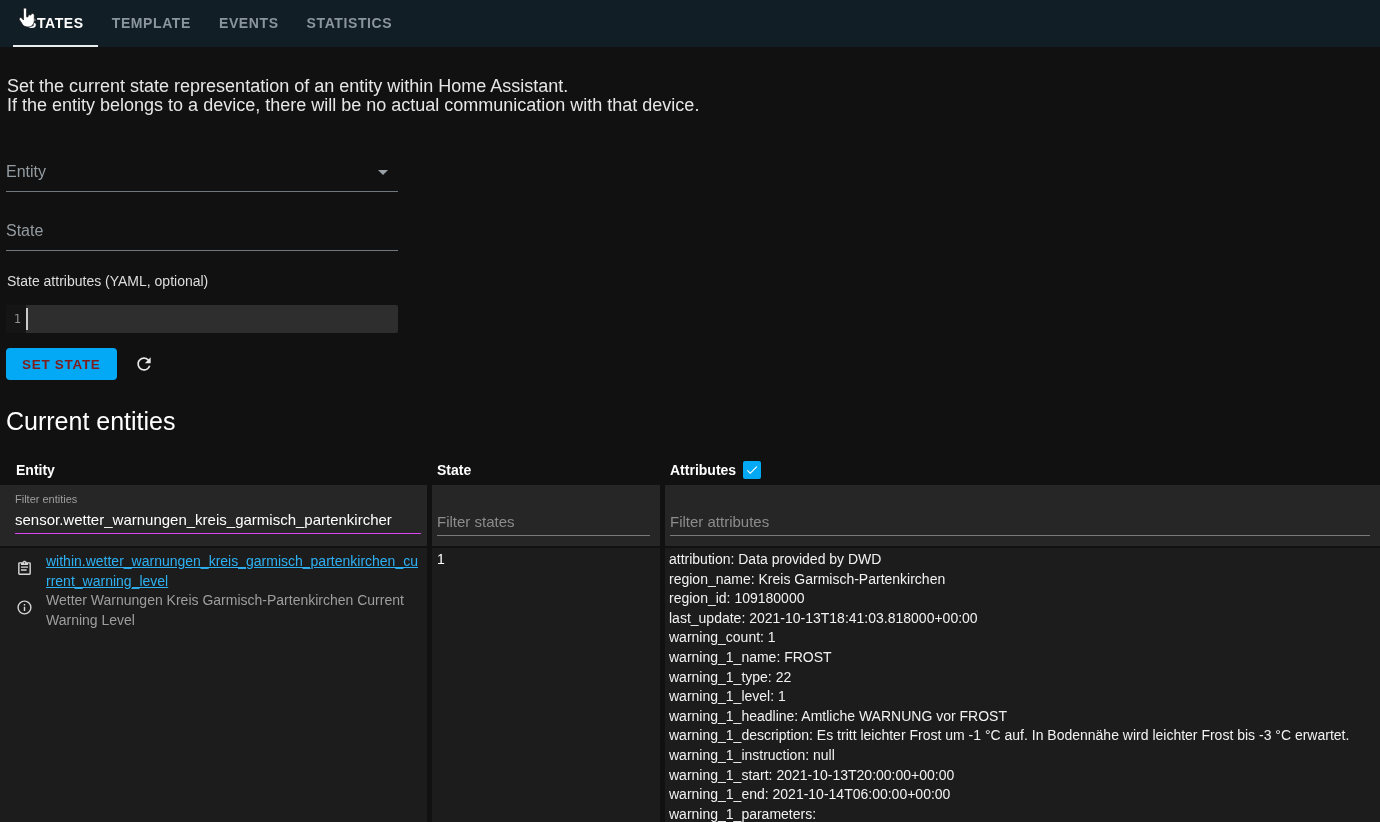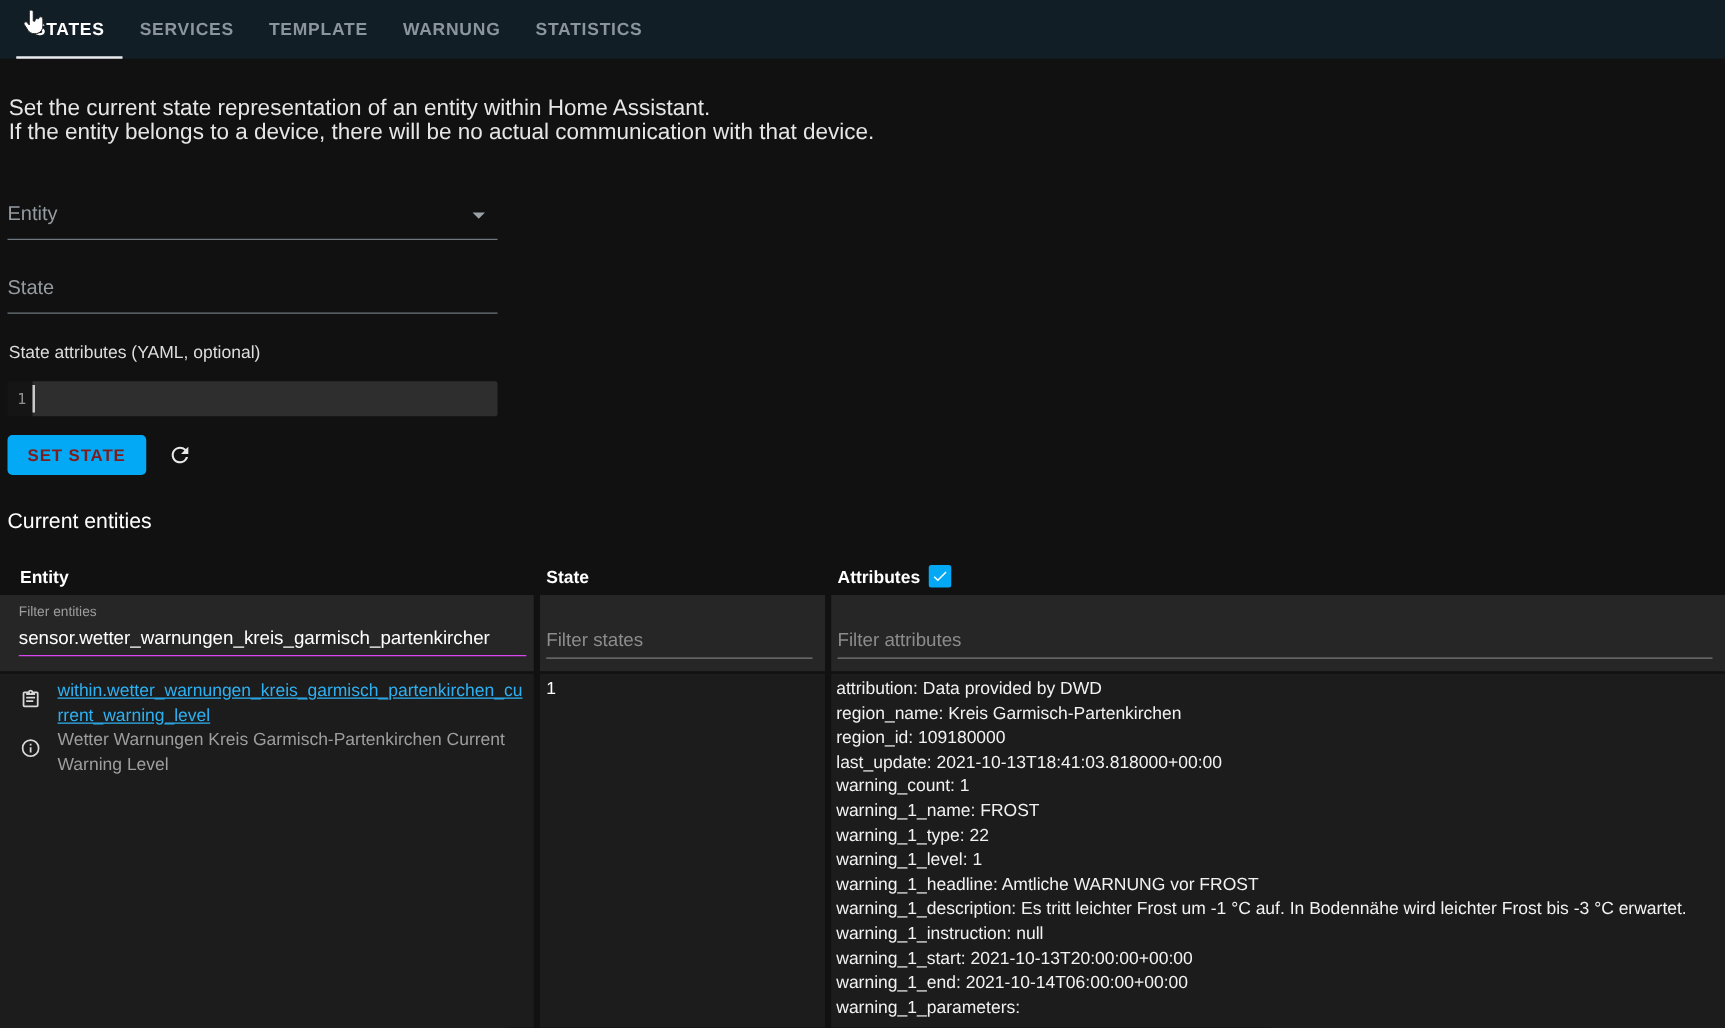--- a/index.html
+++ b/index.html
@@ -57,21 +57,21 @@
   .editor-caret{position:absolute;left:0;top:3px;width:2px;height:22px;background:#c9c9c9;}
   
   .actions{display:flex;align-items:center;gap:17px;margin:15px 0 0 6px;}
   .btn-primary{
     height:32px;padding:0 16px;border:none;border-radius:4px;cursor:pointer;
     background:var(--accent);color:#7f1d1d;
     font-family:"Liberation Sans",sans-serif;font-size:13.5px;font-weight:700;letter-spacing:.7px;
   }
   .icon-btn{width:20px;height:20px;cursor:pointer;display:inline-flex;}
   
-  .section-title{margin:27px 0 0 6px;font-size:17px;font-weight:400;color:#fff;}
+  .section-title{margin:27px 0 0 6px;font-size:25px;font-weight:400;color:#fff;}
   .table{margin-top:22px;width:1380px;}
   .thead{display:flex;align-items:center;height:24px;font-size:14px;font-weight:700;color:#fff;}
   .col-entity{width:427px;}
   .col-state{width:228px;margin-left:5px;}
   .col-attrs{flex:1;margin-left:5px;}
   .th-entity{padding-left:16px;}
   .th-state,.th-attrs{padding-left:5px;display:flex;align-items:center;}
   .checkbox{
     width:18px;height:18px;margin-left:7px;border-radius:2px;
     background:var(--accent);display:inline-flex;align-items:center;justify-content:center;cursor:pointer;
@@ -101,23 +101,22 @@
   .entity-name{color:#9e9e9e;}
   .cell-state{padding:3px 4px 0 5px;font-size:14px;color:#fff;}
   .cell-attrs{padding:2px 4px 0 4px;}
   .attr-line{font-size:14px;line-height:19.6px;color:#f2f2f2;white-space:nowrap;}
 </style>
 </head>
 <body>
 
 <nav class="topbar">
   <div class="tab active">STATES</div>
-  <div class="tab">SERVICES</div>
   <div class="tab">TEMPLATE</div>
-  <div class="tab">WARNUNG</div>
+  <div class="tab">EVENTS</div>
   <div class="tab">STATISTICS</div>
   <svg class="hand-cursor" viewBox="0 0 24 24">
     <path d="M10 2c.9 0 1.6.7 1.6 1.6v7.2l1.2.2.3-1c.2-.8 1-1.3 1.8-1.1l.9.2.3-.7c.3-.7 1.1-1.1 1.9-.8l.3.1c.6.2 1 .8 1 1.5v5.3c0 3.6-2.4 6.5-6.4 6.5-2.6 0-4.3-.9-5.5-2.7l-3-4.6c-.4-.7-.2-1.6.5-2 .6-.4 1.4-.3 1.9.3l1.6 1.9V3.6C8.4 2.7 9.1 2 10 2z" fill="#ffffff" stroke="#1b1b1b" stroke-width=".8"></path>
   </svg>
 </nav>
 
 <div class="intro">
   <div>Set the current state representation of an entity within Home Assistant.</div>
   <div>If the entity belongs to a device, there will be no actual communication with that device.</div>
 </div>

